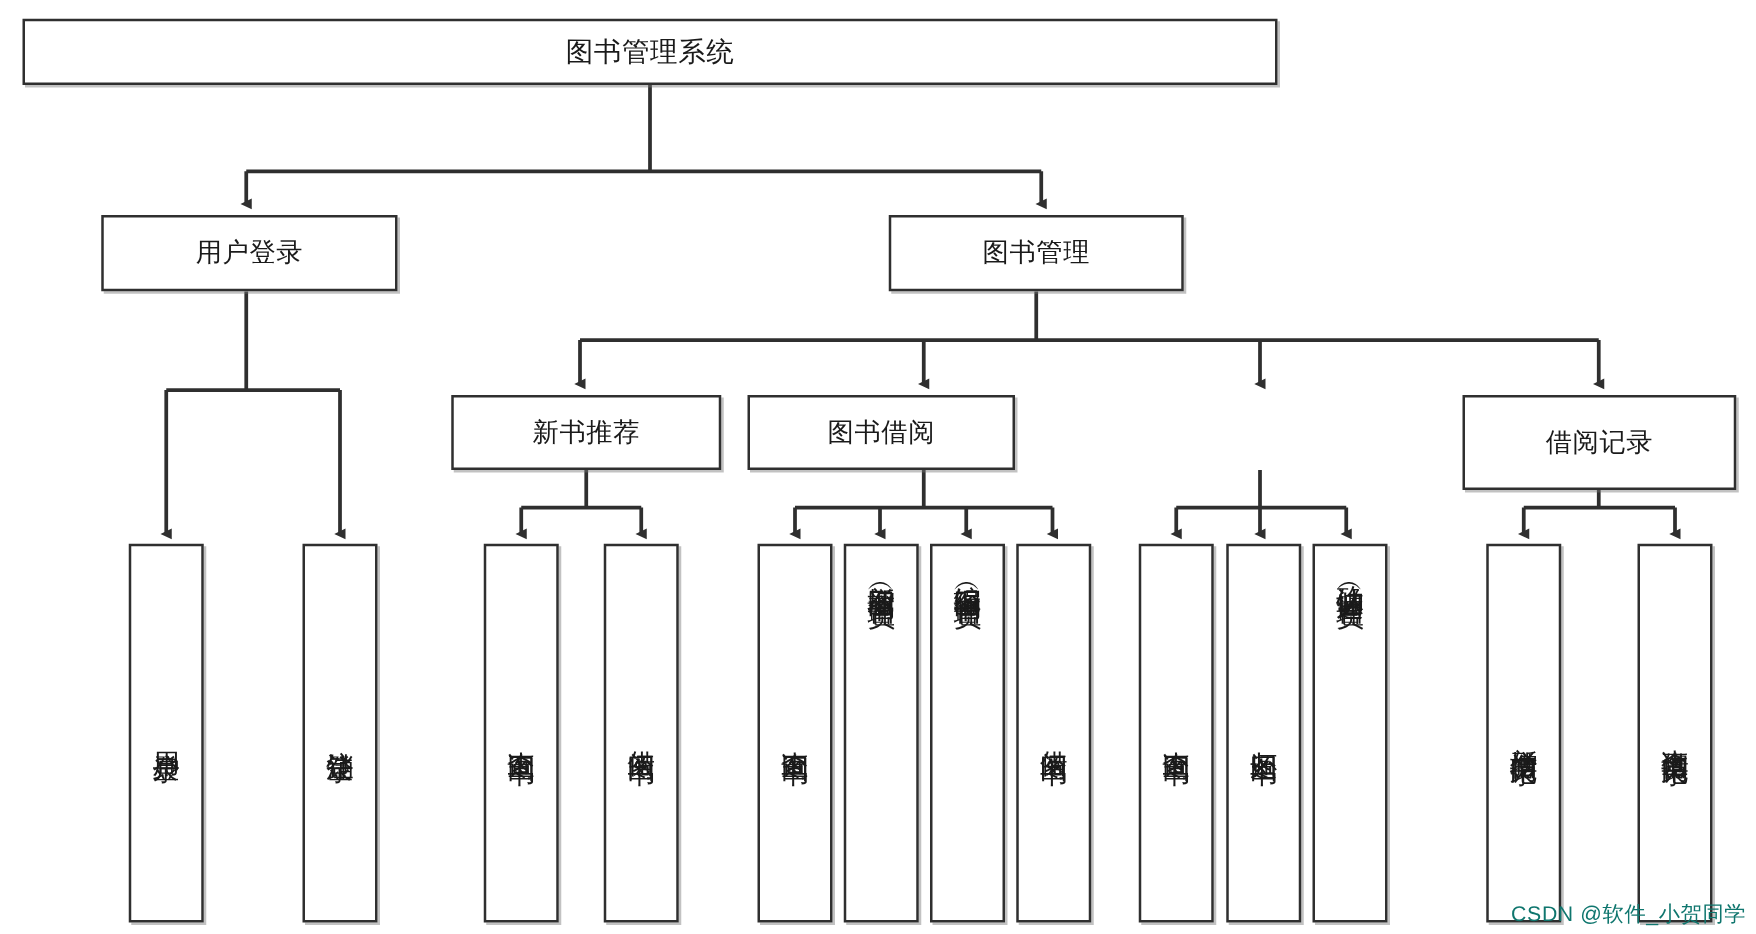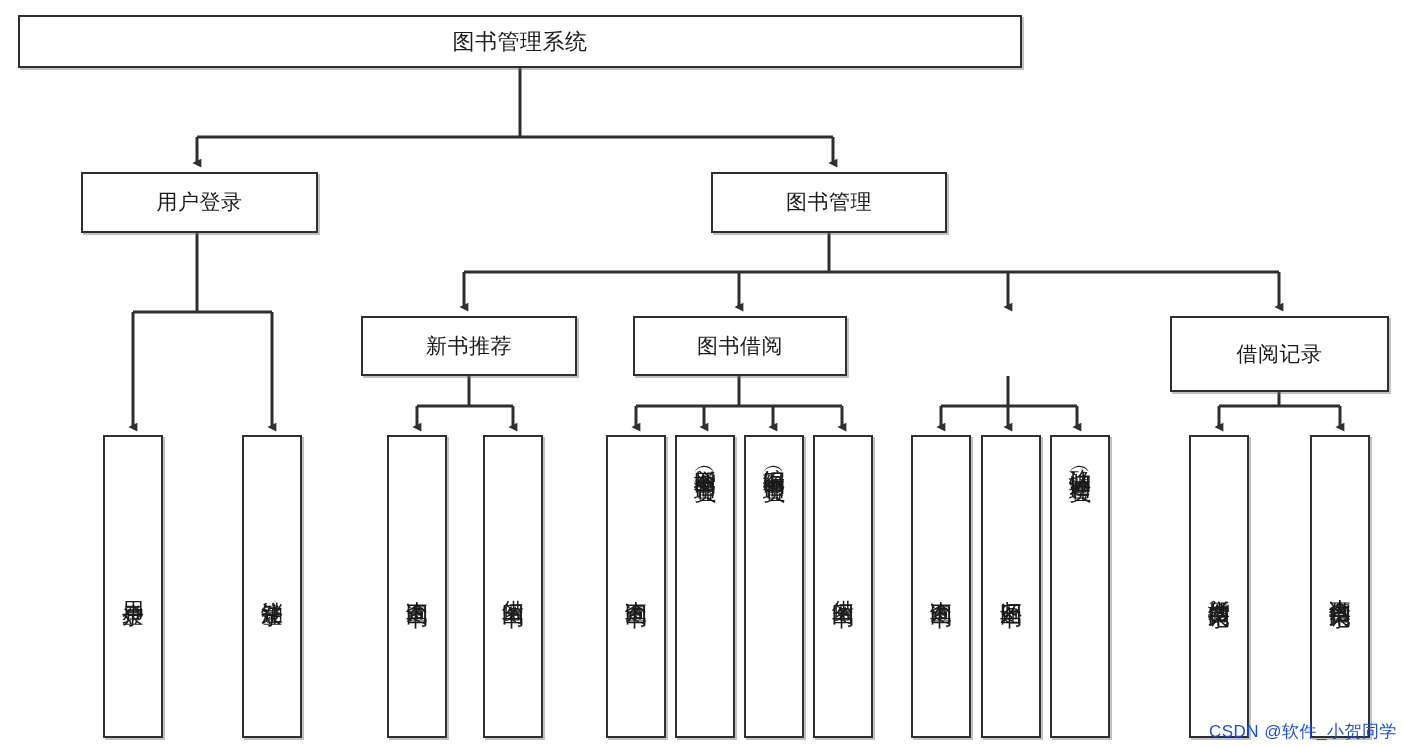--- a/index.html
+++ b/index.html
@@ -62,21 +62,21 @@
   .node.vert.centered {
     align-items: center;
     padding-top: 0;
   }
   #root-node .label { font-size: 22px; }
   .watermark {
     position: absolute;
     right: 8px;
     bottom: 4px;
     font-size: 17px;
-    color: #1d4ed8;
+    color: #0f766e;
     letter-spacing: 0.5px;
     white-space: nowrap;
     user-select: none;
   }
 </style>
 </head>
 <body>
 
 <div id="canvas">
 
@@ -138,21 +138,21 @@
   <div class="node horiz" style="left:81px; top:172px; width:237px; height:61px;">
     <span class="label">用户登录</span>
   </div>
   <div class="node horiz" style="left:361px; top:316px; width:216px; height:60px;">
     <span class="label">新书推荐</span>
   </div>
 
   <div class="node horiz" style="left:711px; top:172px; width:236px; height:61px;">
     <span class="label">图书管理</span>
   </div>
-  <div class="node horiz" style="left:633px; top:316px; width:214px; height:60px;">
+  <div class="node horiz" style="left:598px; top:316px; width:214px; height:60px;">
     <span class="label">图书借阅</span>
   </div>
   <div class="node horiz" style="left:1170px; top:316px; width:219px; height:76px;">
     <span class="label">借阅记录</span>
   </div>
 
   <div class="node vert centered" style="left:103px; top:435px; width:60px; height:303px;">
     <span class="label">用户登录</span>
   </div>
   <div class="node vert centered" style="left:242px; top:435px; width:60px; height:303px;">

